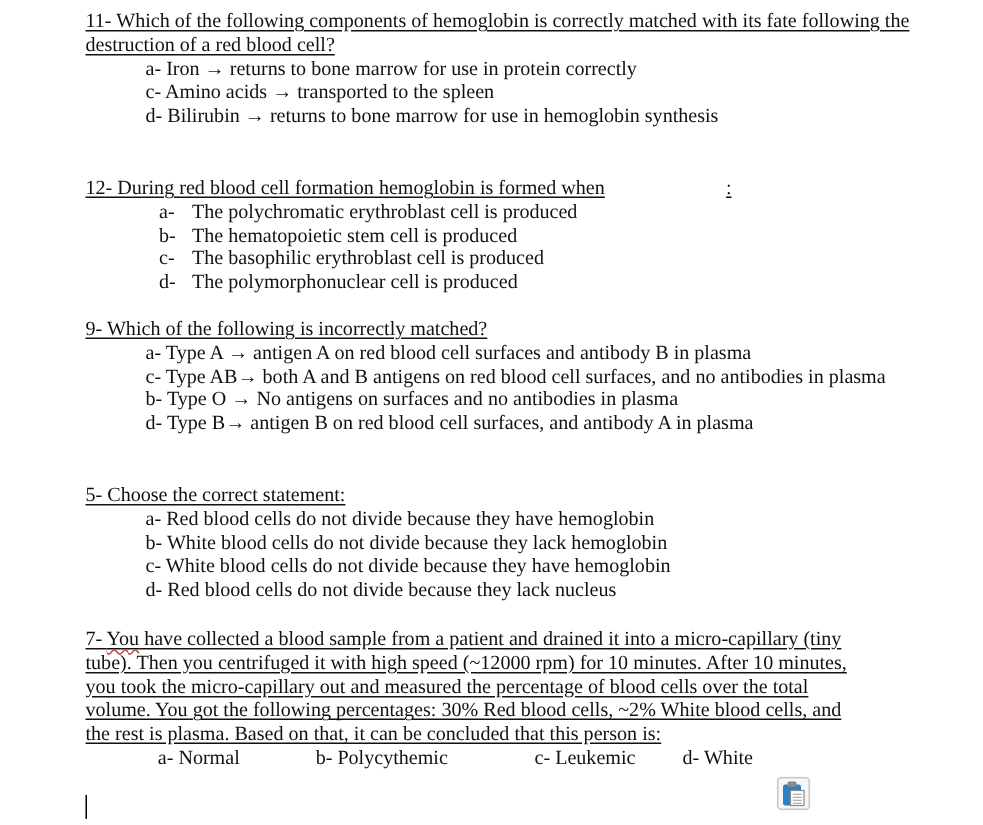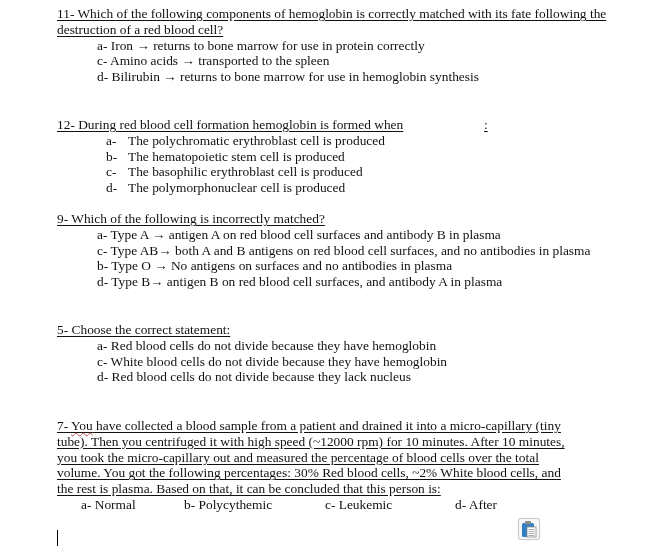--- a/index.html
+++ b/index.html
@@ -6,21 +6,21 @@
   body { width:655px; height:550px; position:relative; overflow:hidden;
          font-family:"Liberation Serif", serif; color:#111; font-size:13.4px; }
   .q { position:absolute; left:57px; width:575px; line-height:15.8px; }
   .stem { text-decoration:underline; text-underline-offset:2px; }
   .opts { margin-left:40px; }
   .opts.num { margin-left:49px; }
   .opt { display:block; white-space:nowrap; }
   .opt.wrap { white-space:normal; }
   .numlbl { display:inline-block; width:22px; }
   .row { display:flex; margin-left:24px; }
-  .row span { display:inline-block; }
+  .row span { display:inline-block;text-align:center; }
   .spell { text-decoration:underline wavy #c0504d; text-decoration-thickness:1px; }
   .cursor { position:absolute; left:57px; top:530px; width:1px; height:16px; background:#000; }
   .paste { position:absolute; left:518px; top:518px; width:20px; height:20px; border:1px solid #c9c9c9;
            border-radius:3px; background:#f7f7f7; box-shadow:0 0 1px #ddd; }
   .paste svg { position:absolute; left:2px; top:1px; }
 </style>
 </head>
 <body>
 
 <div class="q" style="top:6px;">
@@ -49,32 +49,33 @@
     <span class="opt wrap">c- Type AB→  both A and B antigens on red blood cell surfaces, and no antibodies in plasma</span>
     <span class="opt">b- Type O →  No antigens on surfaces and no antibodies in plasma</span>
     <span class="opt">d- Type B→  antigen B on red blood cell surfaces, and antibody A in plasma</span>
   </div>
 </div>
 
 <div class="q" style="top:322px;">
   <div class="stem">5- Choose the correct statement:</div>
   <div class="opts">
     <span class="opt">a- Red blood cells do not divide because they have hemoglobin</span>
+    <span class="opt">b- White blood cells do not divide because they lack hemoglobin</span>
     <span class="opt">c- White blood cells do not divide because they have hemoglobin</span>
     <span class="opt">d- Red blood cells do not divide because they lack nucleus</span>
   </div>
 </div>
 
 <div class="q" style="top:418px; width:522px;">
   <div class="stem"><span>7- </span><span class="spell">You</span><span> have collected a blood sample from a patient and drained it into a micro-capillary (tiny tube). Then you centrifuged it with high speed (~12000 rpm) for 10 minutes. After 10 minutes, you took the micro-capillary out and measured the percentage of blood cells over the total volume. You got the following percentages: 30% Red blood cells, ~2% White blood cells, and the rest is plasma. Based on that, it can be concluded that this person is:</span></div>
   <div class="row">
     <span style="width:103px;">a-  Normal</span>
     <span style="width:141px;">b- Polycythemic</span>
     <span style="width:130px;">c- Leukemic</span>
-    <span>d- After</span>
+    <span>d- White</span>
   </div>
 </div>
 
 <div class="cursor"></div>
 
 <div class="paste">
   <svg width="16" height="18" viewBox="0 0 16 18">
     <rect x="1" y="3" width="12" height="14" rx="1.5" fill="#2f7fc4"></rect>
     <rect x="4" y="1" width="6" height="3.5" rx="1" fill="#8a8a8a"></rect>
     <rect x="6" y="7" width="9" height="10" fill="#ffffff" stroke="#8a8a8a" stroke-width="0.8"></rect>

